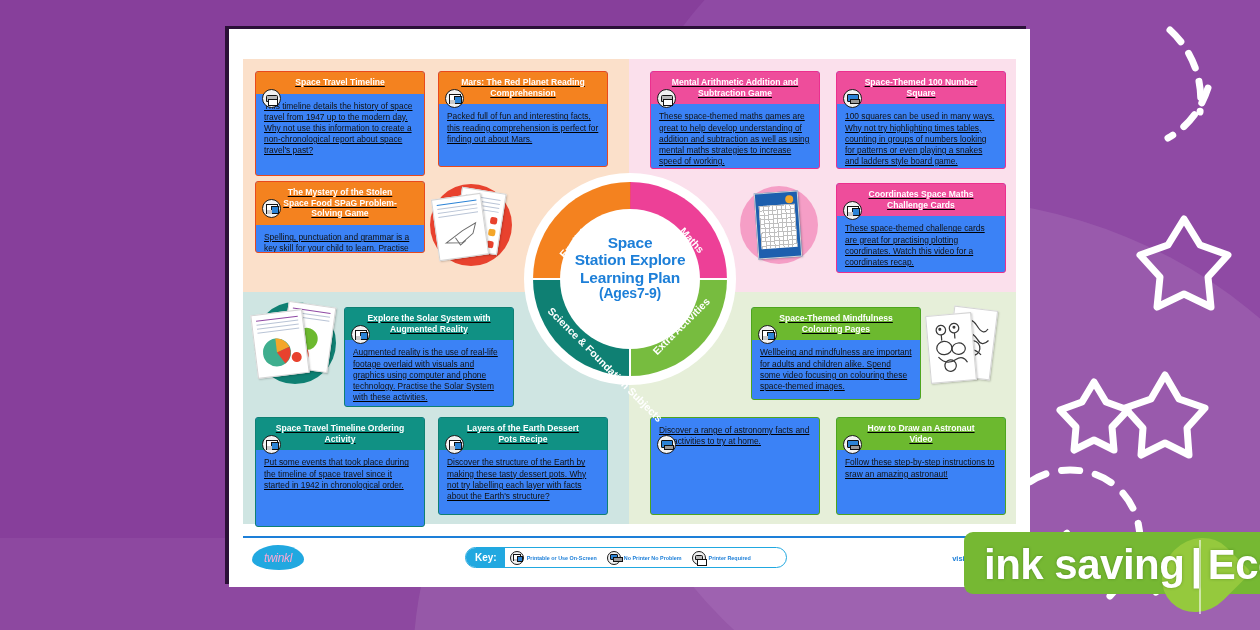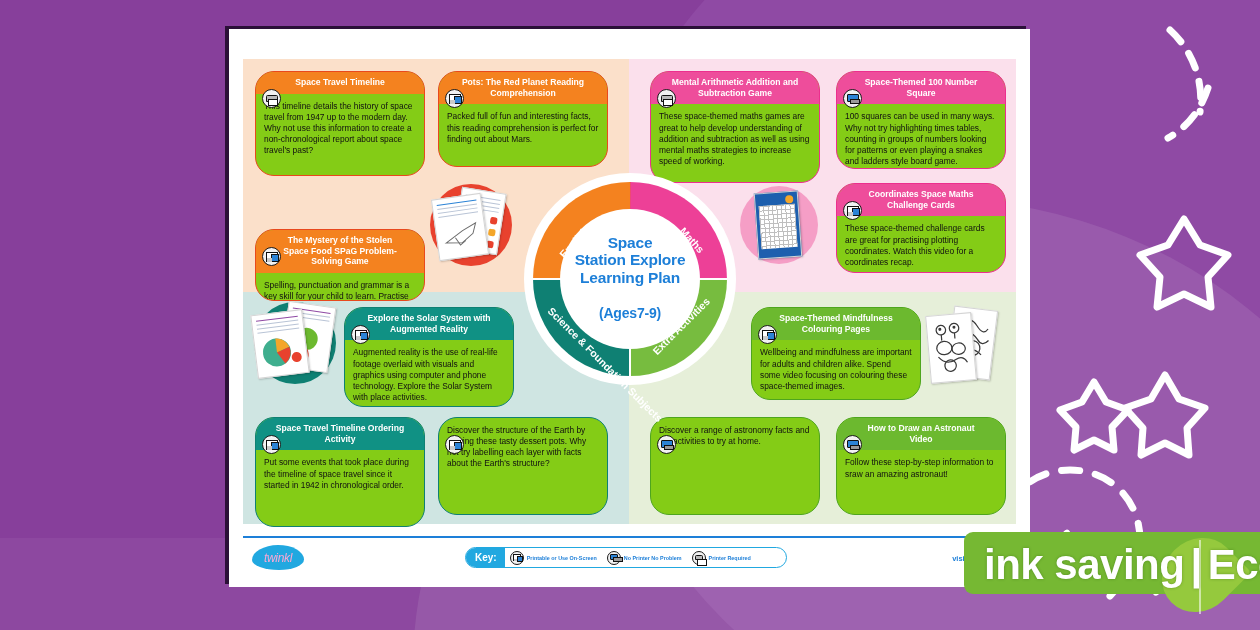--- a/index.html
+++ b/index.html
@@ -73,39 +73,40 @@
     content: ""; position: absolute;
     left: 27px; top: 27px; width: 140px; height: 140px;
     border-radius: 50%; background: #ffffff;
   }
   .donut-hole-text {
     position: absolute; left: 20px; top: 52px; width: 154px;
     text-align: center; z-index: 4;
     color: #1d7fd8; font-weight: bold; font-size: 15.5px; line-height: 1.12;
     letter-spacing: -0.2px;
   }
-  .donut-hole-text .age { font-size: 14px; margin-top: 20px; }
+  .donut-hole-text .age { font-size: 14px; }
   .seg-label {
     position: absolute; z-index: 3;
     color: #ffffff; font-weight: bold; font-size: 10.5px;
     white-space: nowrap; text-align: center;
     transform-origin: center center;
   }
   .seg-eng   { left: 22px;  top: 54px;  transform: rotate(-48deg); }
   .seg-math  { right: 20px; top: 52px;  transform: rotate(48deg); }
   .seg-extra { right: 2px;  bottom: 44px; transform: rotate(-45deg); width: 88px; }
   .seg-sci   { left: 4px;   bottom: 30px; transform: rotate(45deg); width: 88px; line-height: 1.15; }
 
   
   .card {
     position: absolute;
-    background: #84cc16;
-    border-radius: 19px;
+    background: #3b82f6;
+    border-radius: 3px;
     overflow: hidden;
     z-index: 10;
+    text-decoration: underline;
   }
   .card-head {
     color: #ffffff; font-weight: bold; font-size: 8.6px;
     line-height: 1.25; text-align: center;
     padding: 5px 18px 6px 18px;
   }
   .card-body {
     font-size: 8.4px; line-height: 1.32; color: #111;
     padding: 7px 8px 8px 8px;
   }
@@ -356,40 +357,40 @@
   <div class="card-head">Space Travel Timeline</div>
   <div class="card-icon">
       <span class="ic">
         <span class="ic-print"></span>
       </span>
     </div>
   <div class="card-body">This timeline details the history of space travel from 1947 up to the modern day. Why not use this information to create a non-chronological report about space travel's past?</div>
 </div>
 
 <div class="card t-orange" style="left:438px; top:71px; width:170px; height:96px;">
-  <div class="card-head">Pots: The Red Planet Reading Comprehension</div>
+  <div class="card-head">Mars: The Red Planet Reading Comprehension</div>
   <div class="card-icon">
       <span class="ic">
         <span class="ic-both"></span>
       </span>
     </div>
   <div class="card-body">Packed full of fun and interesting facts, this reading comprehension is perfect for finding out about Mars.</div>
 </div>
 
-<div class="card t-orange" style="left:255px; top:181px; width:170px; height:72px;margin-top:48px;">
+<div class="card t-orange" style="left:255px; top:181px; width:170px; height:72px;">
   <div class="card-head">The Mystery of the Stolen Space Food SPaG Problem-Solving Game</div>
   <div class="card-icon">
       <span class="ic">
         <span class="ic-both"></span>
       </span>
     </div>
   <div class="card-body">Spelling, punctuation and grammar is a key skill for your child to learn. Practise these skills with this mystery puzzle and problem-solving game.</div>
 </div>
 
-<div class="card t-pink" style="left:650px; top:71px; width:170px; height:112px;">
+<div class="card t-pink" style="left:650px; top:71px; width:170px; height:98px;">
   <div class="card-head">Mental Arithmetic Addition and Subtraction Game</div>
   <div class="card-icon">
       <span class="ic">
         <span class="ic-print"></span>
       </span>
     </div>
   <div class="card-body">These space-themed maths games are great to help develop understanding of addition and subtraction as well as using mental maths strategies to increase speed of working.</div>
 </div>
 
 <div class="card t-pink" style="left:836px; top:71px; width:170px; height:98px;">
@@ -412,34 +413,35 @@
   <div class="card-body">These space-themed challenge cards are great for practising plotting coordinates. Watch this video for a coordinates recap.</div>
 </div>
 
 <div class="card t-teal" style="left:344px; top:307px; width:170px; height:100px;">
   <div class="card-head">Explore the Solar System with Augmented Reality</div>
   <div class="card-icon">
       <span class="ic">
         <span class="ic-both"></span>
       </span>
     </div>
-  <div class="card-body">Augmented reality is the use of real-life footage overlaid with visuals and graphics using computer and phone technology. Explore the Solar System with place activities.</div>
+  <div class="card-body">Augmented reality is the use of real-life footage overlaid with visuals and graphics using computer and phone technology. Practise the Solar System with these activities.</div>
 </div>
 
 <div class="card t-teal" style="left:255px; top:417px; width:170px; height:110px;">
   <div class="card-head">Space Travel Timeline Ordering Activity</div>
   <div class="card-icon">
       <span class="ic">
         <span class="ic-both"></span>
       </span>
     </div>
   <div class="card-body">Put some events that took place during the timeline of space travel since it started in 1942 in chronological order.</div>
 </div>
 
 <div class="card t-teal" style="left:438px; top:417px; width:170px; height:98px;">
+  <div class="card-head">Layers of the Earth Dessert Pots Recipe</div>
   <div class="card-icon">
       <span class="ic">
         <span class="ic-both"></span>
       </span>
     </div>
   <div class="card-body">Discover the structure of the Earth by making these tasty dessert pots. Why not try labelling each layer with facts about the Earth's structure?</div>
 </div>
 
 <div class="card t-green" style="left:751px; top:307px; width:170px; height:93px;">
   <div class="card-head">Space-Themed Mindfulness Colouring Pages</div>
@@ -460,21 +462,21 @@
   <div class="card-body">Discover a range of astronomy facts and fun activities to try at home.</div>
 </div>
 
 <div class="card t-green" style="left:836px; top:417px; width:170px; height:98px;">
   <div class="card-head">How to Draw an Astronaut Video</div>
   <div class="card-icon">
       <span class="ic">
         <span class="ic-screen"></span>
       </span>
     </div>
-  <div class="card-body">Follow these step-by-step information to sraw an amazing astronaut!</div>
+  <div class="card-body">Follow these step-by-step instructions to sraw an amazing astronaut!</div>
 </div>
 
 <div class="donut-wrap">
   <div class="donut">
     <div class="seg-label seg-eng">English</div>
     <div class="seg-label seg-math">Maths</div>
     <div class="seg-label seg-extra">Extra Activities</div>
     <div class="seg-label seg-sci">Science &amp;  Foundation Subjects</div>
     <div class="donut-hole-text">
       <div>Space</div>

